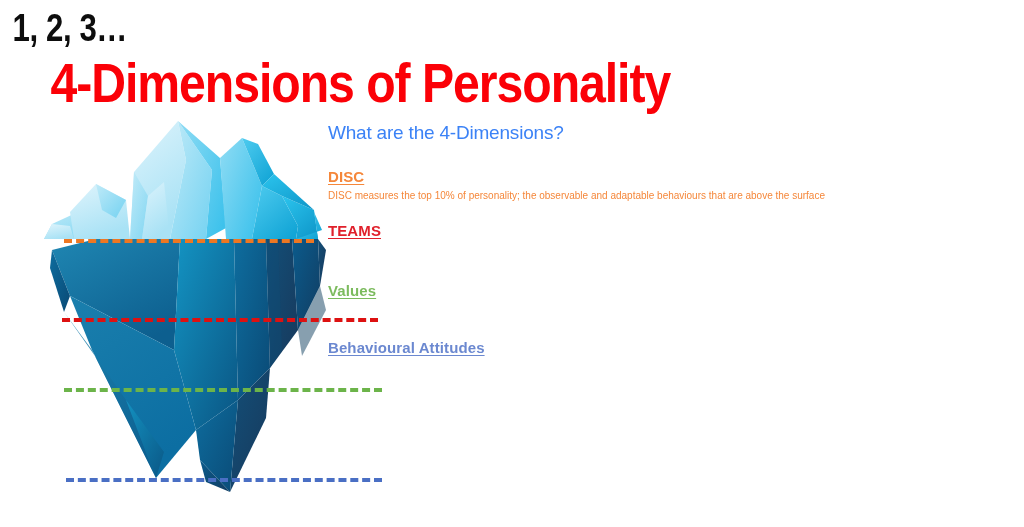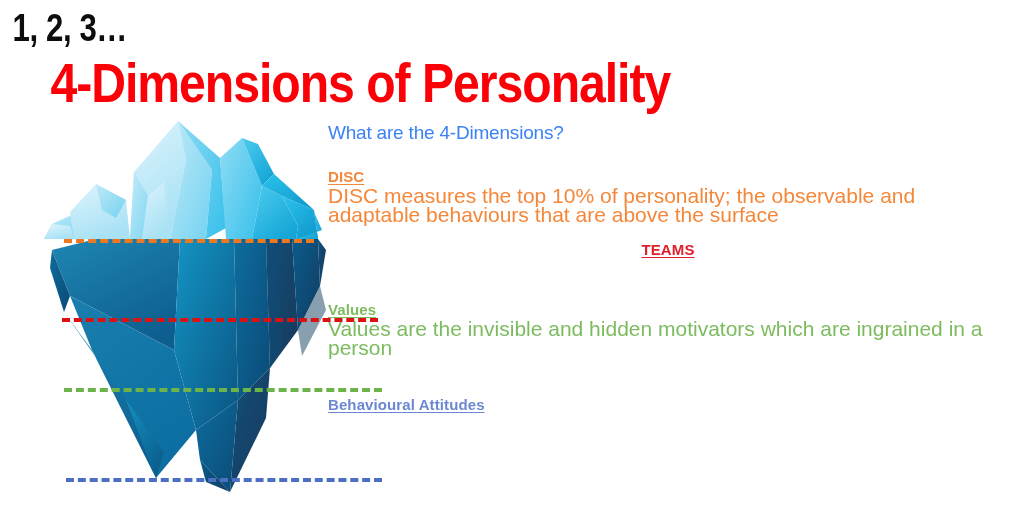--- a/index.html
+++ b/index.html
@@ -93,27 +93,27 @@
     font-size: 15px;
     font-weight: bold;
     text-decoration: underline;
     text-underline-offset: 2px;
     letter-spacing: 0.1px;
     margin: 0 0 1px 0;
     display: inline-block;
   }
   .dimension-body {
     font-family: "Liberation Sans Narrow", "Liberation Sans", sans-serif;
-    font-size: 21px;
+    font-size: 10px;
     line-height: 19px;
     margin: 0;
     letter-spacing: 0px;
   }
   #block-disc   { margin-top: 16px;  }
-  #block-teams  { margin-top: 17px; text-align: center; }
+  #block-teams  { margin-top: 17px; }
   #block-values { margin-top: 42px; }
   #block-ba     { margin-top: 39px; }
 
   #block-disc   .dimension-title, #block-disc   .dimension-body { color: #f5873a; }
   #block-teams  .dimension-title, #block-teams  .dimension-body { color: #e0202b; }
   #block-values .dimension-title, #block-values .dimension-body { color: #7cbb5e; }
   #block-ba     .dimension-title, #block-ba     .dimension-body { color: #6b88d0; }
 
   #block-disc   .dimension-body { width: 640px; }
   #block-teams  .dimension-body { width: 672px; }
@@ -242,20 +242,19 @@
     <div class="dimension-title">DISC</div>
     <p class="dimension-body">DISC measures the top 10% of personality; the observable and adaptable behaviours that are above the surface</p>
   </div>
 
   <div class="dimension-block" id="block-teams">
     <div class="dimension-title">TEAMS</div>
   </div>
 
   <div class="dimension-block" id="block-values">
     <div class="dimension-title">Values</div>
-    <p class="dimension-body">Values are the invisible and hidden motivators which are ingrained in a person</p>
   </div>
 
   <div class="dimension-block" id="block-ba">
     <div class="dimension-title">Behavioural Attitudes</div>
   </div>
 
 </div>
 
 </body></html>

